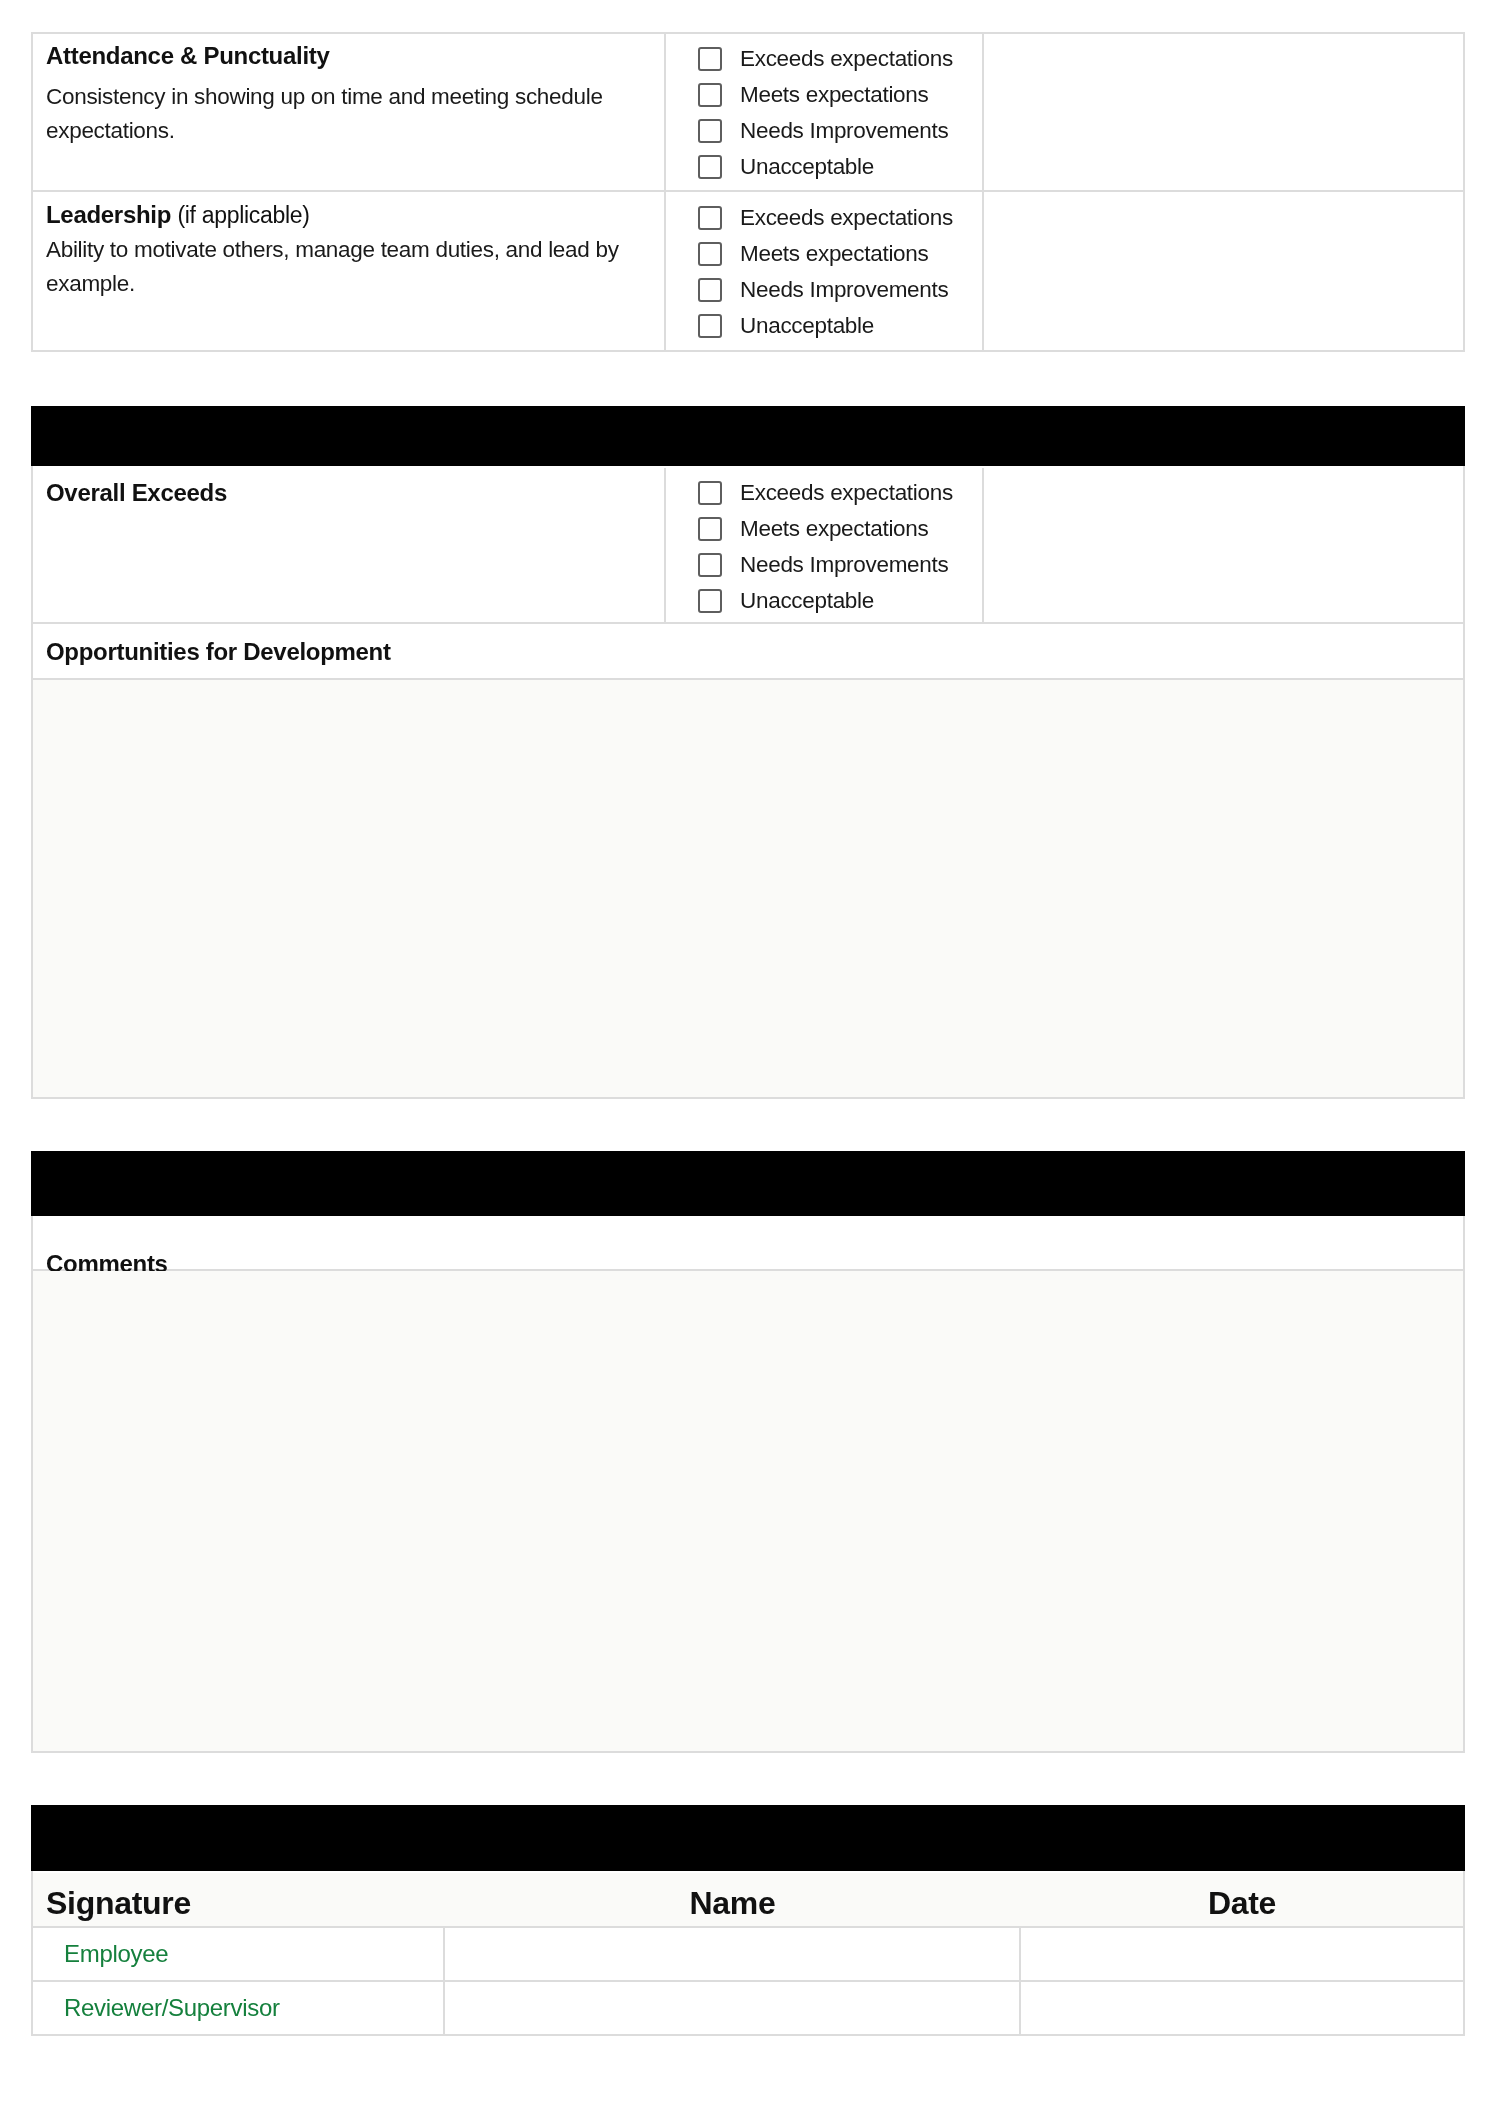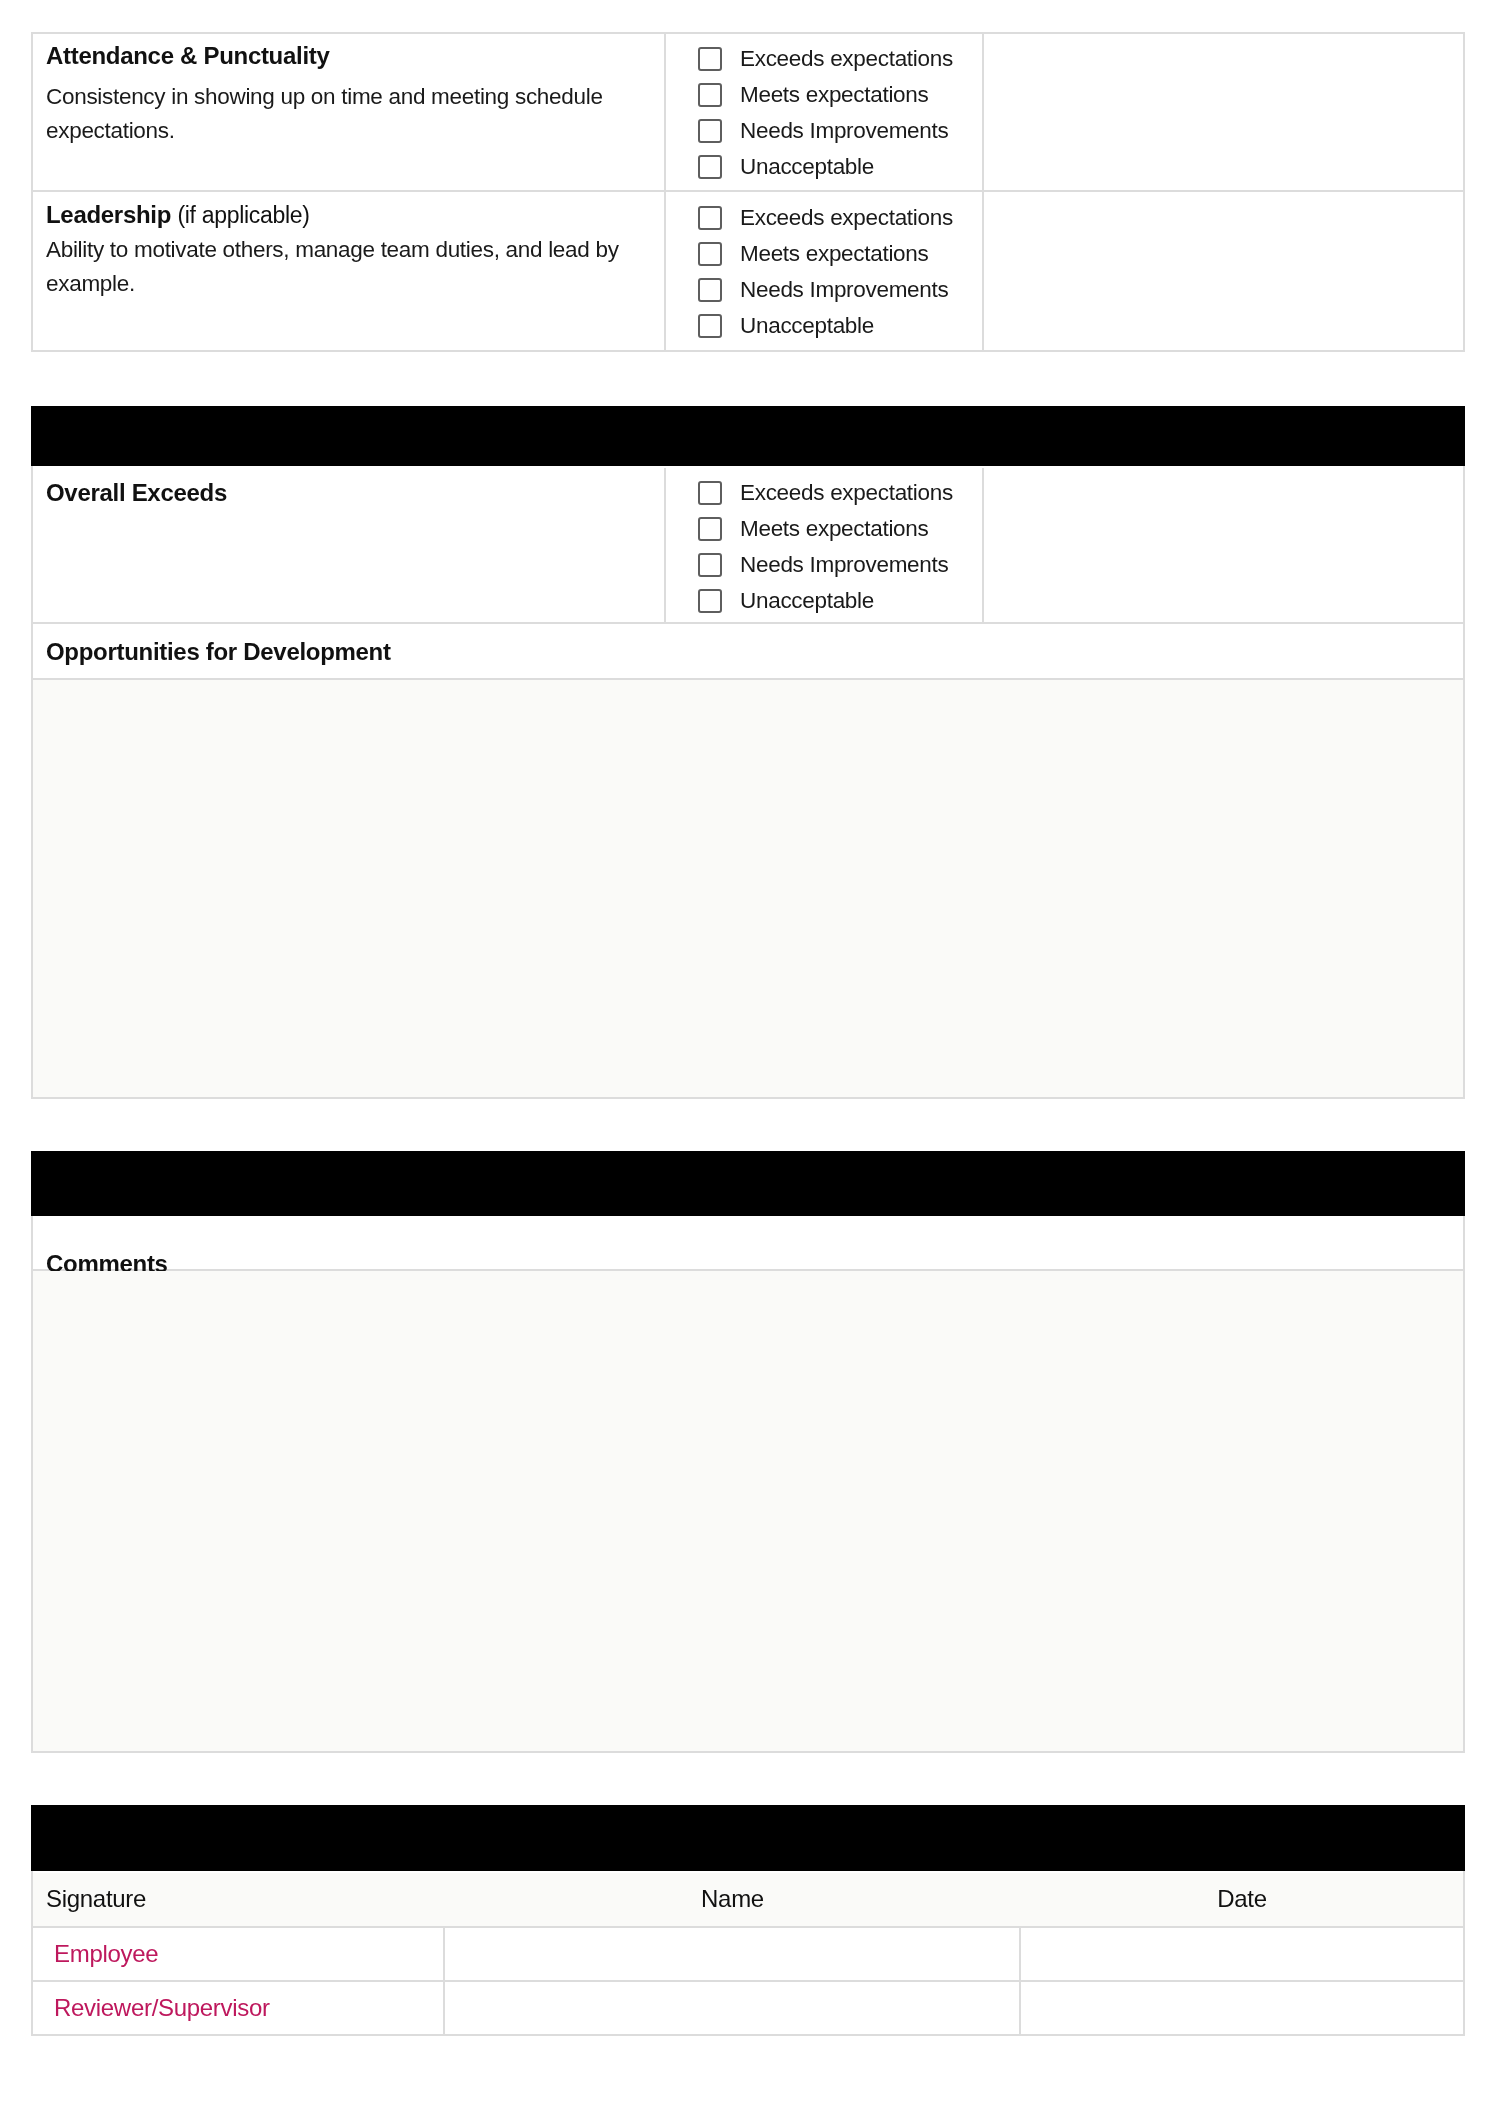--- a/index.html
+++ b/index.html
@@ -11,22 +11,22 @@
   .vline { position: absolute; width: 2px; background: #dcdcdc; }
   .blackbar { position: absolute; left: 31px; width: 1434px; background: #000000; }
   .fill { position: absolute; background: #fafaf8; }
   .title { position: absolute; left: 46px; font-size: 24px; font-weight: bold; color: #111; line-height: 30px; letter-spacing: -0.3px; }
   .title .note { font-weight: normal; font-size: 23px; }
   .desc { position: absolute; left: 46px; width: 610px; font-size: 22.5px; line-height: 34px; color: #1a1a1a; letter-spacing: -0.3px; }
   .opts { position: absolute; left: 689px; }
   .opt { display: flex; align-items: center; height: 36px; margin-left: 9px; }
   .cb { width: 24px; height: 24px; border: 2.5px solid #5e5e5e; border-radius: 3px; background: #fff; flex: none; }
   .opt-label { margin-left: 18px; font-size: 22.5px; color: #1a1a1a; letter-spacing: -0.3px; white-space: nowrap; }
-  .hdr { position: absolute; font-size: 24px; font-weight: normal; color: #111; letter-spacing: -0.3px; }
-  .cell-text { position: absolute; left: 54px; font-size: 24px; color: #be185d; letter-spacing: -0.3px; text-align: right; }
+  .hdr { position: absolute; font-size: 32px; font-weight: bold; color: #111; letter-spacing: -0.3px; }
+  .cell-text { position: absolute; left: 64px; font-size: 24px; color: #15803d; letter-spacing: -0.3px; text-align: right; }
 </style>
 </head>
 <body>
 
 <div class="frame" style="top:32px; height:320px;"></div>
 <div class="hline" style="top:190px;"></div>
 <div class="vline" style="left:664px; top:32px; height:320px;"></div>
 <div class="vline" style="left:982px; top:32px; height:320px;"></div>
 
 <div class="title" style="top:41px;">

